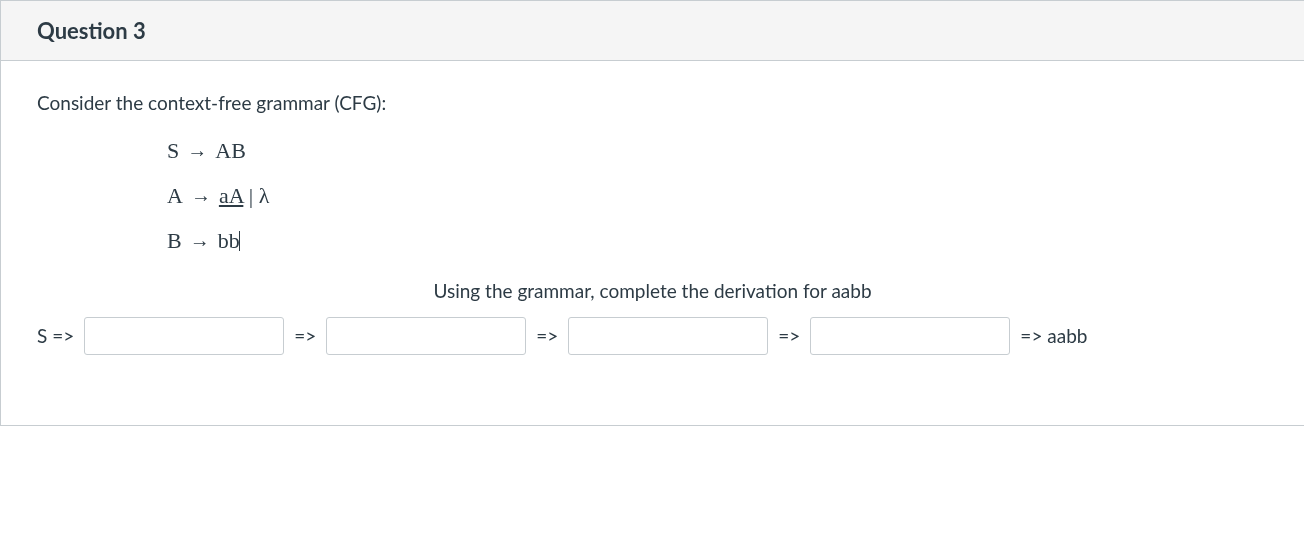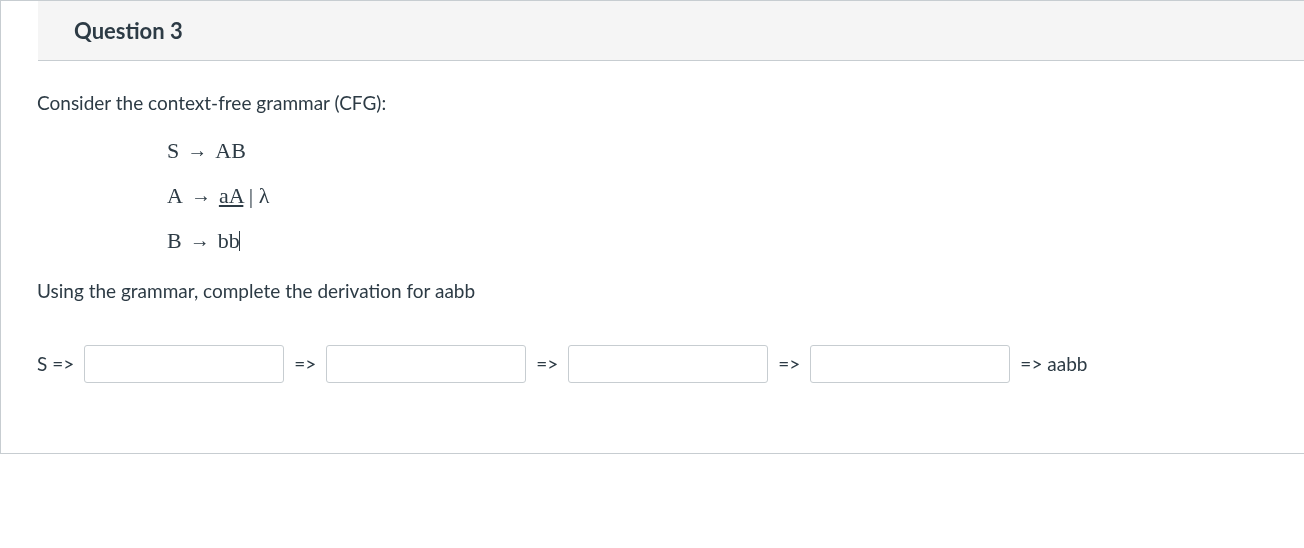--- a/index.html
+++ b/index.html
@@ -15,21 +15,20 @@
   }
   .question-container {
     border: 1px solid #c7cdd1;
     border-right: none;
     width: 100%;
   }
   .question-header {
     background: #f5f5f5;
     border-bottom: 1px solid #c7cdd1;
     padding: 16px 36px;
-    margin-left: 37px;
   }
   .question-title {
     font-size: 22px;
     font-weight: 700;
     color: #2d3b45;
   }
   .question-body {
     padding: 28px 36px 70px 36px;
     font-size: 19px;
     color: #2d3b45;
@@ -64,21 +63,22 @@
   .cursor-bar {
     display: inline-block;
     width: 1px;
     height: 20px;
     background: #2d3b45;
     vertical-align: -3px;
     margin-left: -1px;
   }
   .instruction {
     margin-top: 20px;
-    margin-bottom: 40px;
+    margin-bottom: 12px;
+    text-align: center;
   }
   .derivation-row {
     display: flex;
     align-items: center;
     gap: 10px;
     font-size: 19px;
   }
   .derivation-row .static {
     white-space: nowrap;
   }

